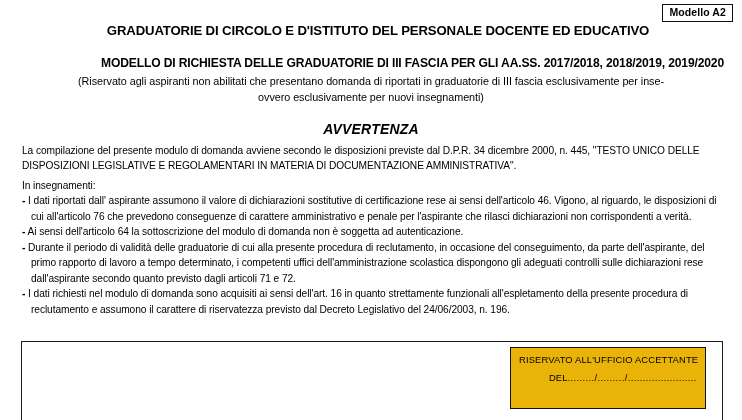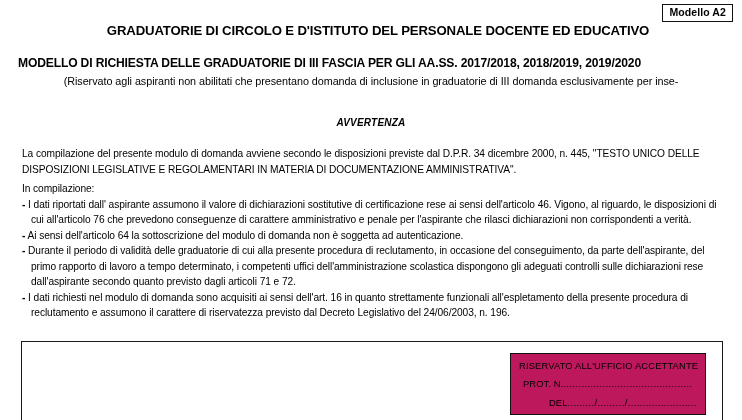--- a/index.html
+++ b/index.html
@@ -46,43 +46,43 @@
     text-align: center;
     font-size: 13.2px;
     font-weight: bold;
     letter-spacing: -0.15px;
     line-height: 1.3;
   }
 
   .doc-subtitle {
     margin: 0;
     padding: 16px 18px 0 18px;
-    text-align: left;
+    text-align: right;
     font-size: 12.1px;
     font-weight: bold;
     letter-spacing: -0.15px;
     line-height: 1.35;
   }
 
   .doc-note {
     margin: 0;
     padding: 3px 22px 0 22px;
     text-align: center;
     font-size: 10.8px;
     line-height: 1.45;
     letter-spacing: -0.05px;
   }
   .doc-note .nl { display: block; }
 
   
   .avvertenza-title {
-    margin: 12px;
+    margin: 0;
     padding: 15px 0 0 0;
     text-align: center;
-    font-size: 10px;
+    font-size: 14px;
     font-weight: bold;
     font-style: italic;
     letter-spacing: 0.2px;
   }
 
   .body-block {
     padding: 6px 20px 0 22px;
     font-size: 10.2px;
     line-height: 1.52;
     letter-spacing: -0.08px;
@@ -147,25 +147,25 @@
     flex: 1 1 0;
     height: 5px;
     border-right: 1px solid #333;
   }
   .boxed-input .tick:last-child { border-right: none; }
 
   
   .riservato-box {
     position: absolute;
     left: 488px;
-    top: 11px;
+    top: 5px;
     width: 196px;
     height: 62px;
     border: 1.3px solid #111;
-    background: #be185d;
+    background: #eab308;
     padding: 6px 8px 0 8px;
   }
   .riservato-title {
     text-align: center;
     font-size: 9.4px;
     letter-spacing: 0.15px;
     line-height: 1.2;
     white-space: nowrap;
   }
   .riservato-line {
@@ -193,53 +193,50 @@
 
 <div class="page">
 
   <div class="modello-badge">Modello A2</div>
 
   <h1 class="doc-title">GRADUATORIE DI CIRCOLO E D'ISTITUTO DEL PERSONALE DOCENTE ED EDUCATIVO</h1>
 
   <h2 class="doc-subtitle">MODELLO DI RICHIESTA DELLE GRADUATORIE DI III FASCIA PER GLI AA.SS. 2017/2018, 2018/2019, 2019/2020</h2>
 
   <div class="doc-note">
-    <span class="nl">(Riservato agli aspiranti non abilitati che presentano domanda di inclusione in graduatorie di III domanda esclusivamente per inse-</span>
+    <span class="nl">(Riservato agli aspiranti non abilitati che presentano domanda di riportati in graduatorie di III fascia esclusivamente per inse-</span>
+    <span class="nl">ovvero esclusivamente per nuovi insegnamenti)</span>
   </div>
 
   <div class="avvertenza-title">AVVERTENZA</div>
 
   <div class="body-block">
 
     <p>La compilazione del presente modulo di domanda avviene secondo le disposizioni previste dal D.P.R. 34 dicembre 2000, n. 445, "TESTO UNICO DELLE DISPOSIZIONI LEGISLATIVE E REGOLAMENTARI IN MATERIA DI DOCUMENTAZIONE AMMINISTRATIVA".</p>
 
     <div class="para-gap"></div>
 
-    <p class="lead-line">In compilazione:</p>
+    <p class="lead-line">In insegnamenti:</p>
 
     <p class="bullet-item"><span class="dash">-</span> <span>I dati riportati dall' aspirante assumono il valore di dichiarazioni sostitutive di certificazione rese ai sensi dell'articolo 46. Vigono, al riguardo, le disposizioni di cui all'articolo 76 che prevedono conseguenze di carattere amministrativo e penale per l'aspirante che rilasci dichiarazioni non corrispondenti a verità.</span></p>
 
     <p class="bullet-item"><span class="dash">-</span> <span>Ai sensi dell'articolo 64 la sottoscrizione del modulo di domanda non è soggetta ad autenticazione.</span></p>
 
     <p class="bullet-item"><span class="dash">-</span> <span>Durante il periodo di validità delle graduatorie di cui alla presente procedura di reclutamento, in occasione del conseguimento, da parte dell'aspirante, del primo rapporto di lavoro a tempo determinato, i competenti uffici dell'amministrazione scolastica dispongono gli adeguati controlli sulle dichiarazioni rese dall'aspirante secondo quanto previsto dagli articoli 71 e 72.</span></p>
 
     <p class="bullet-item"><span class="dash">-</span> <span>I dati richiesti nel modulo di domanda sono acquisiti ai sensi dell'art. 16 in quanto strettamente funzionali all'espletamento della presente procedura di reclutamento e assumono il carattere di riservatezza previsto dal Decreto Legislativo del 24/06/2003, n. 196.</span></p>
 
   </div>
 
   <div class="form-frame">
 
 
     <div class="riservato-box">
       <div class="riservato-title">RISERVATO ALL'UFFICIO ACCETTANTE</div>
 
-      <div class="riservato-line prot">
-        <span class="fld-label">PROT. N.</span>
-        <span class="dots">...........................................</span>
-      </div>
 
       <div class="riservato-line del">
         <span class="fld-label">DEL</span>
         <span class="dots">........./........./............................</span>
       </div>
     </div>
 
   </div>
 
 </div>

